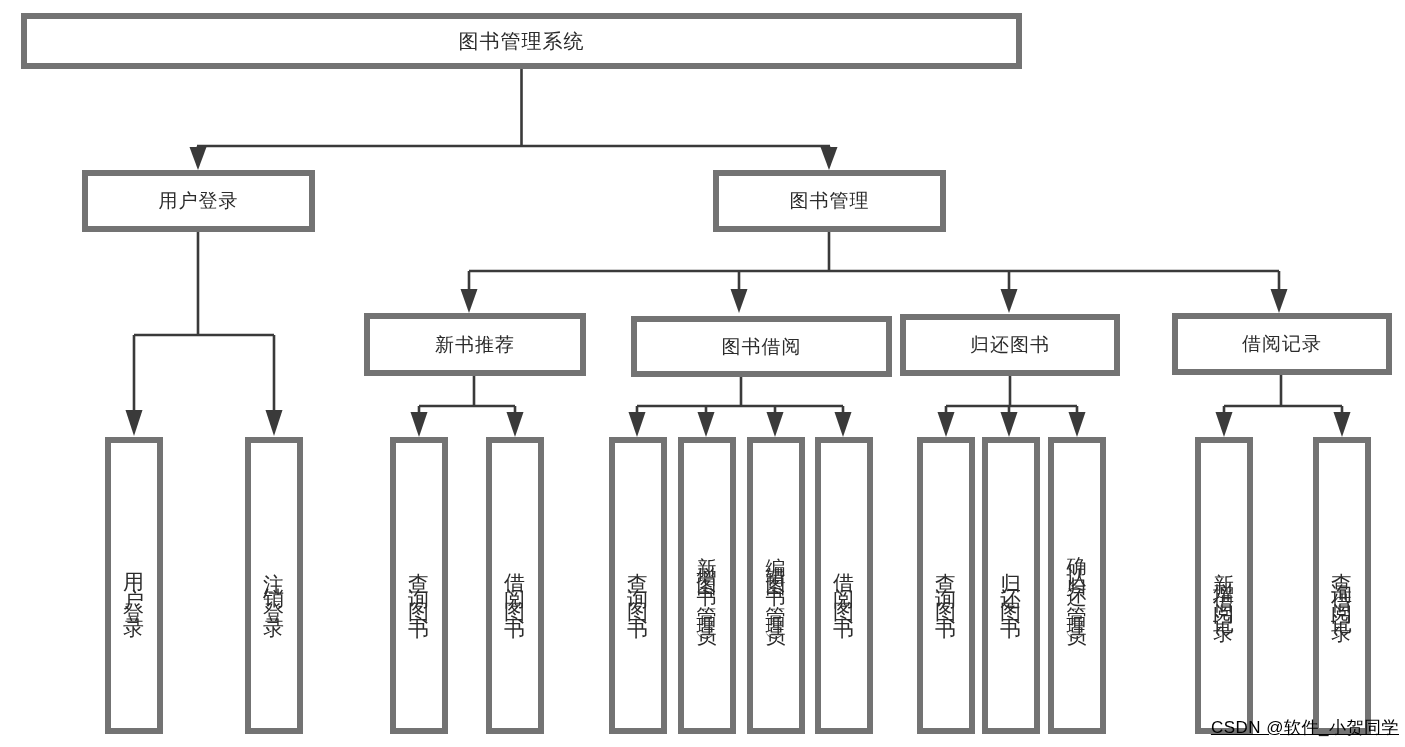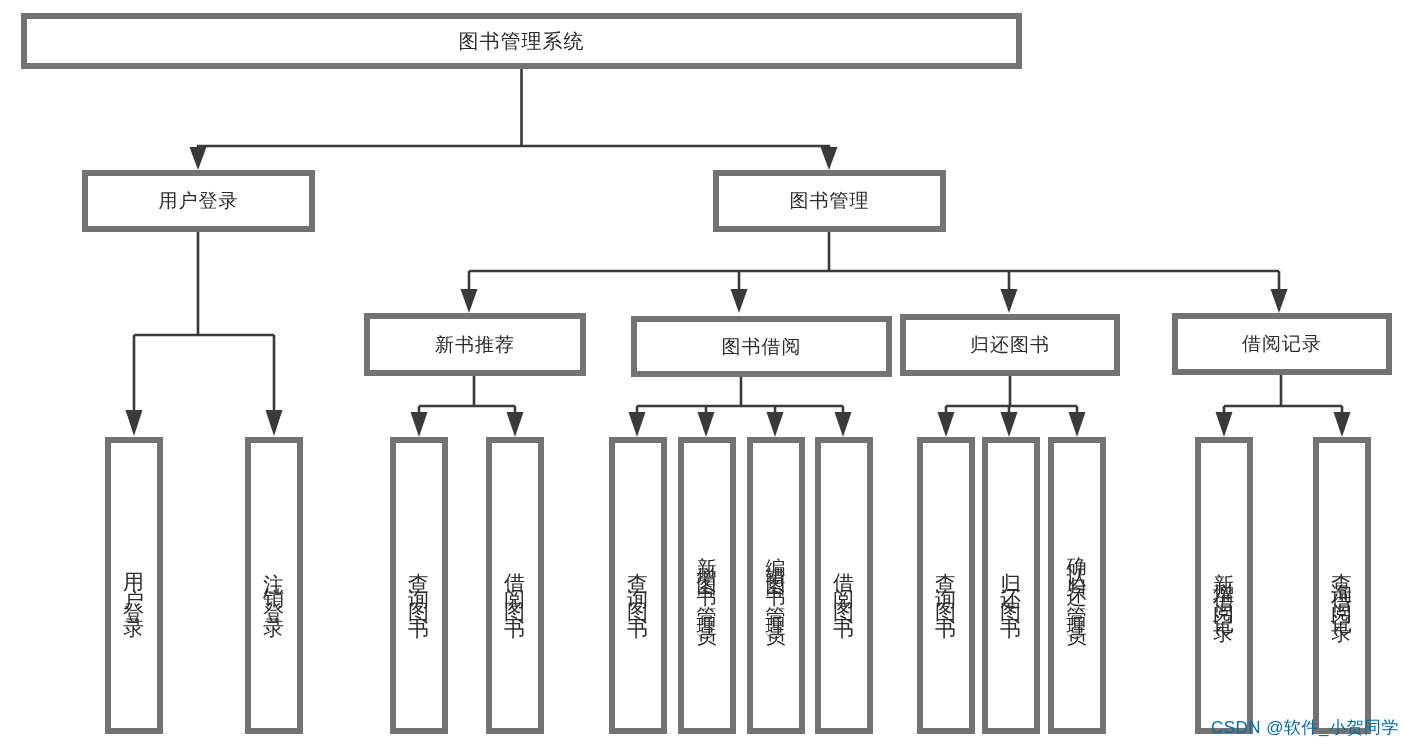--- a/index.html
+++ b/index.html
@@ -53,23 +53,24 @@
     letter-spacing: 15px;
     line-height: 1;
   }
   .vtext.mid  { letter-spacing: 10px; }
   .vtext.long { letter-spacing: 10px; font-size: 20px; }
   .watermark {
     position: absolute;
     right: 6px;
     top: 716px;
     font-size: 17px;
-    color: #0369a1;
+    color: #000000;
     letter-spacing: 0.5px;
     white-space: nowrap;
+    text-decoration: underline;
   }
 </style>
 </head>
 <body>
 
 <div class="canvas">
 
   <svg class="wires" width="1405" height="747" viewBox="0 0 1405 747" fill="none" stroke="#3a3a3a" stroke-width="2.6">
 
     <g>

